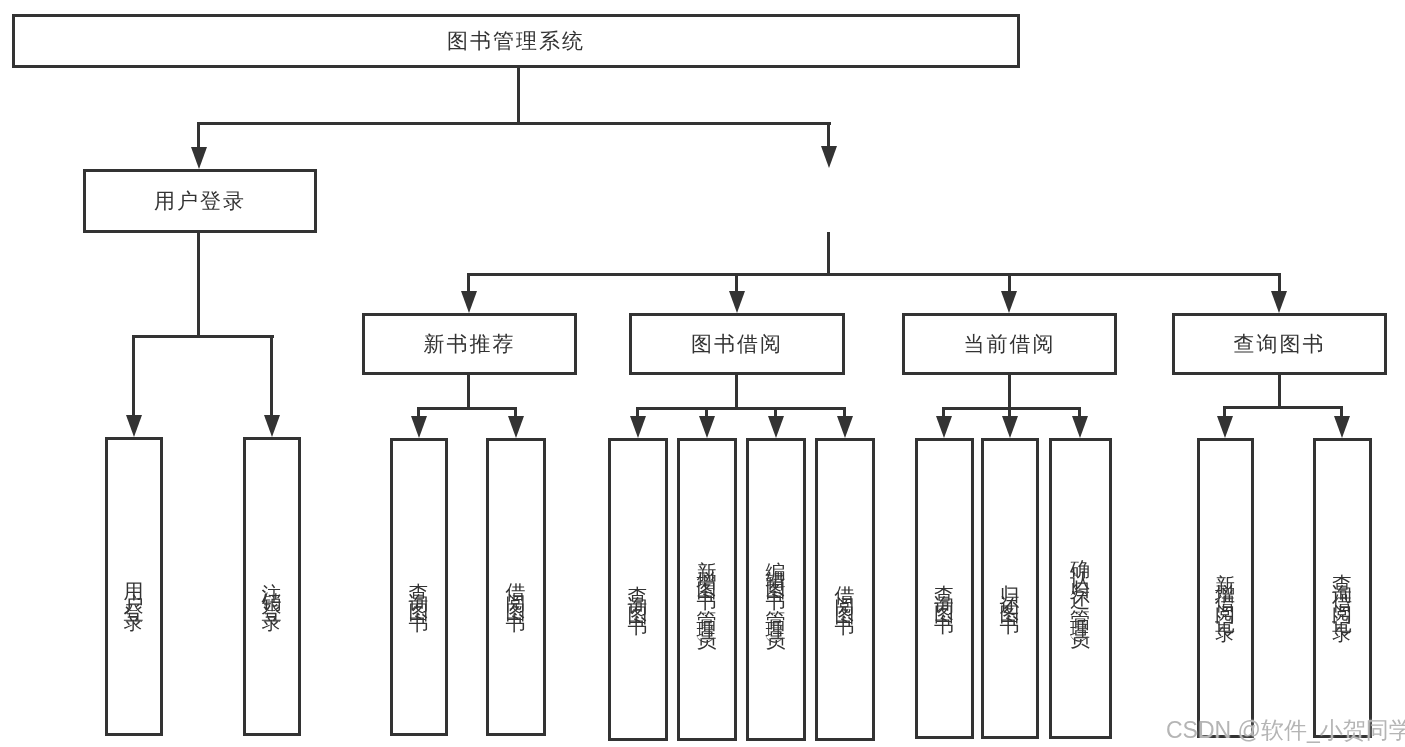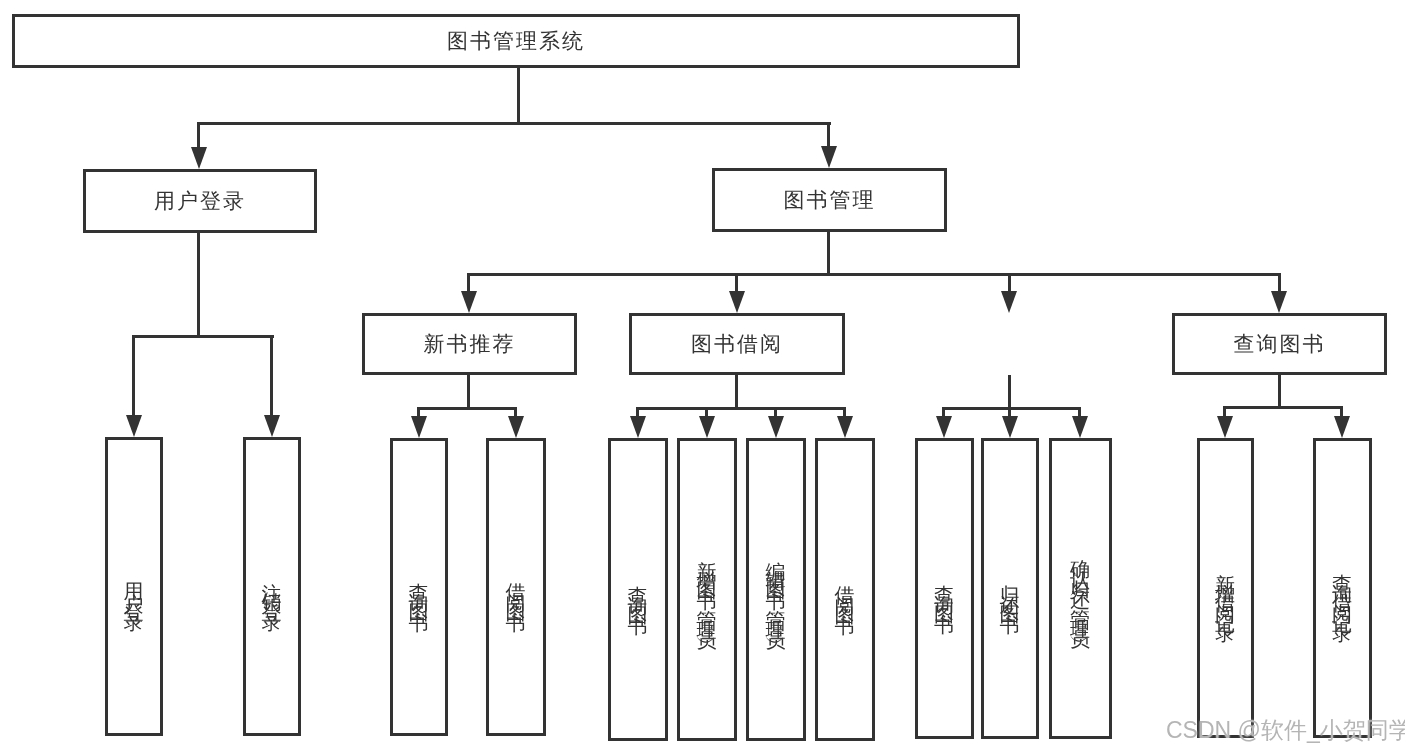--- a/index.html
+++ b/index.html
@@ -41,32 +41,32 @@
 <div class="stage">
 
   <div class="hbox" style="left:12px;top:14px;width:1008px;height:54px;">
     <span>图书管理系统</span>
   </div>
 
   <div class="hbox" style="left:83px;top:169px;width:234px;height:64px;">
     <span>用户登录</span>
   </div>
 
-  <div class="hbox" style="left:712px;top:168px;width:235px;height:64px;">
-    <span>图书管理</span>
-  </div>
 
   <div class="hbox" style="left:362px;top:313px;width:215px;height:62px;">
     <span>新书推荐</span>
   </div>
 
   <div class="hbox" style="left:629px;top:313px;width:216px;height:62px;">
     <span>图书借阅</span>
   </div>
 
+  <div class="hbox" style="left:902px;top:313px;width:215px;height:62px;">
+    <span>当前借阅</span>
+  </div>
 
   <div class="hbox" style="left:1172px;top:313px;width:215px;height:62px;">
     <span>查询图书</span>
   </div>
 
   <div class="vbox" style="left:105px;top:437px;width:58px;height:299px;">
     <span class="vtext">用户登录</span>
   </div>
   <div class="vbox" style="left:243px;top:437px;width:58px;height:299px;">
     <span class="vtext">注销登录</span>

